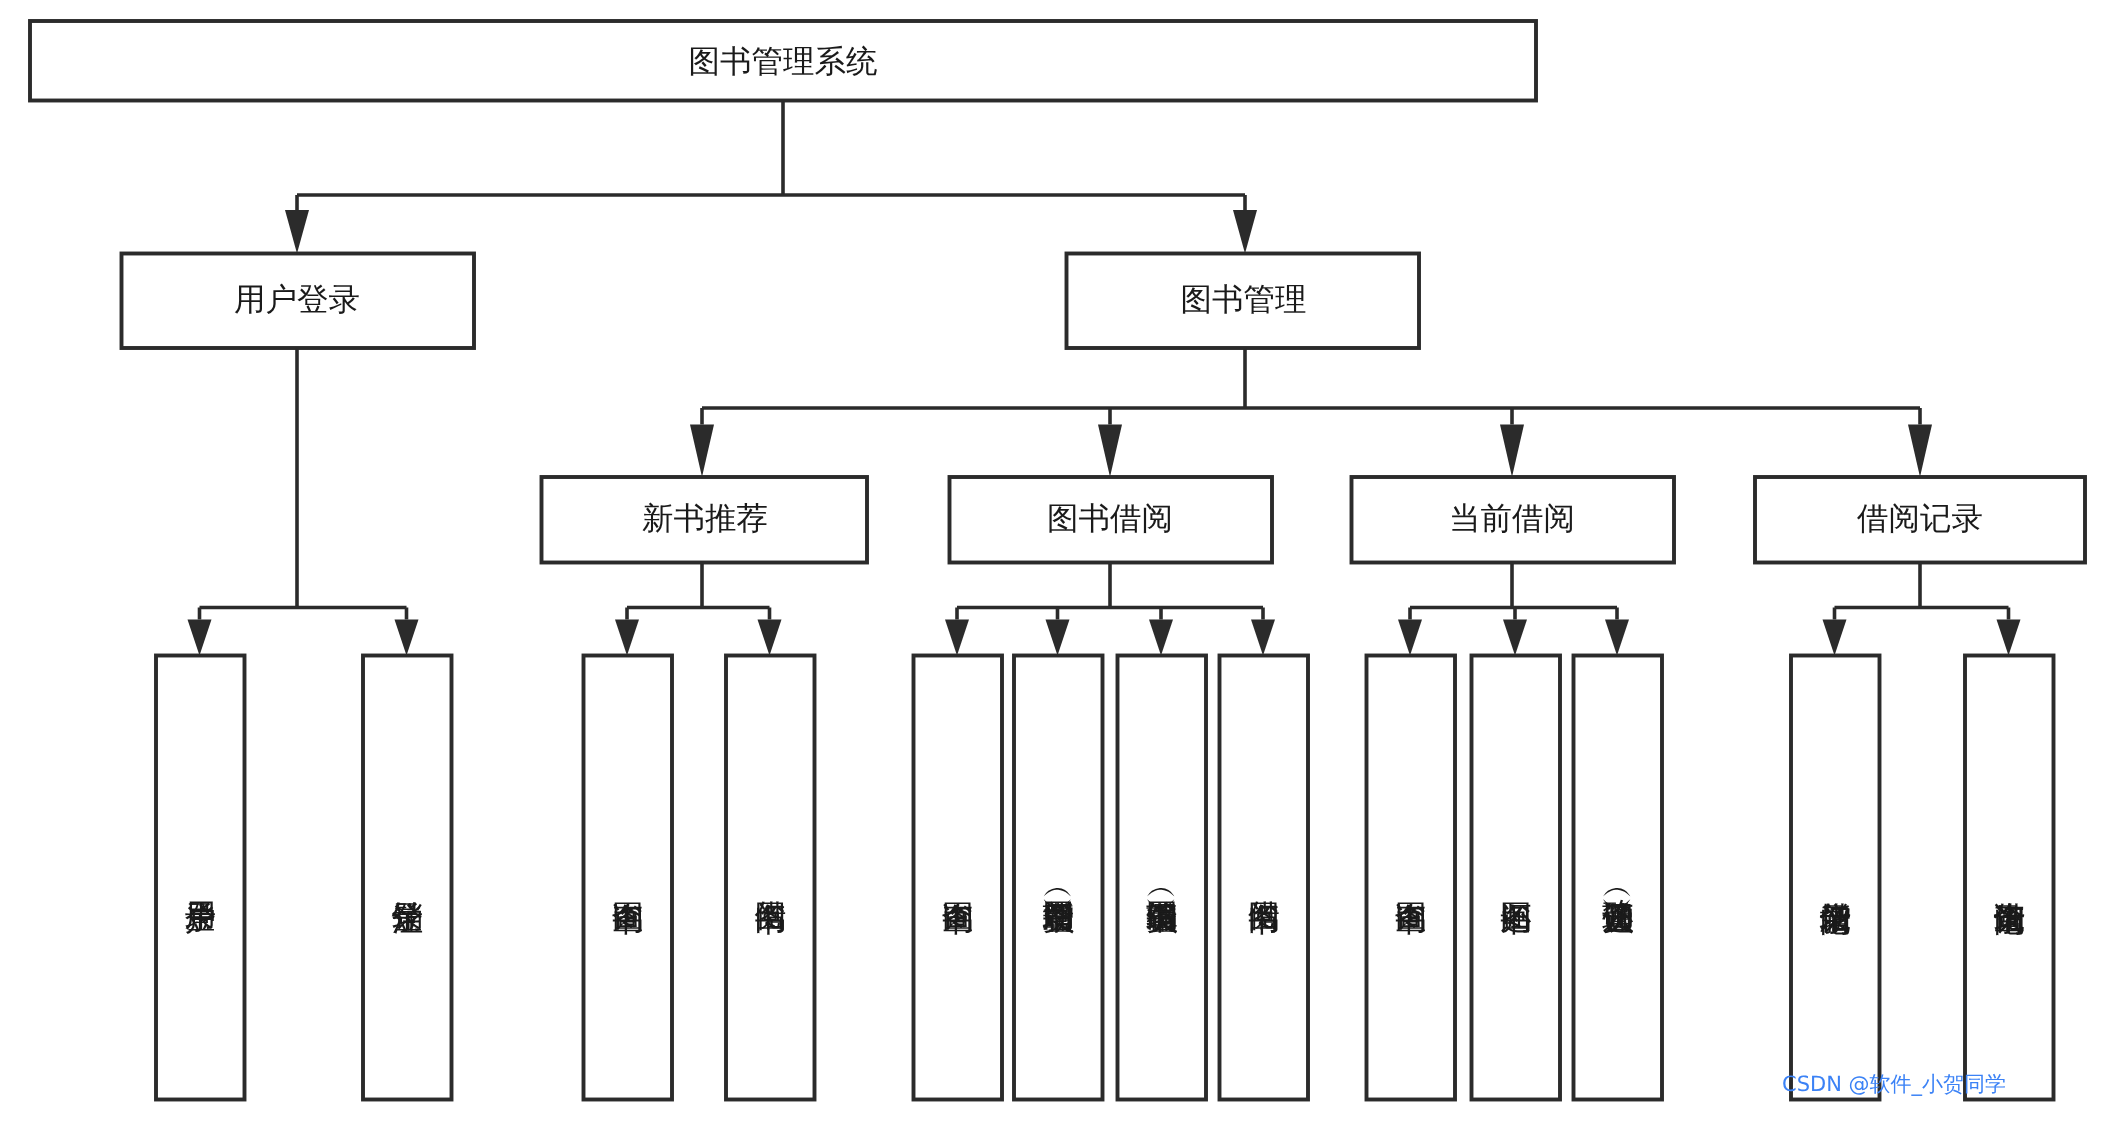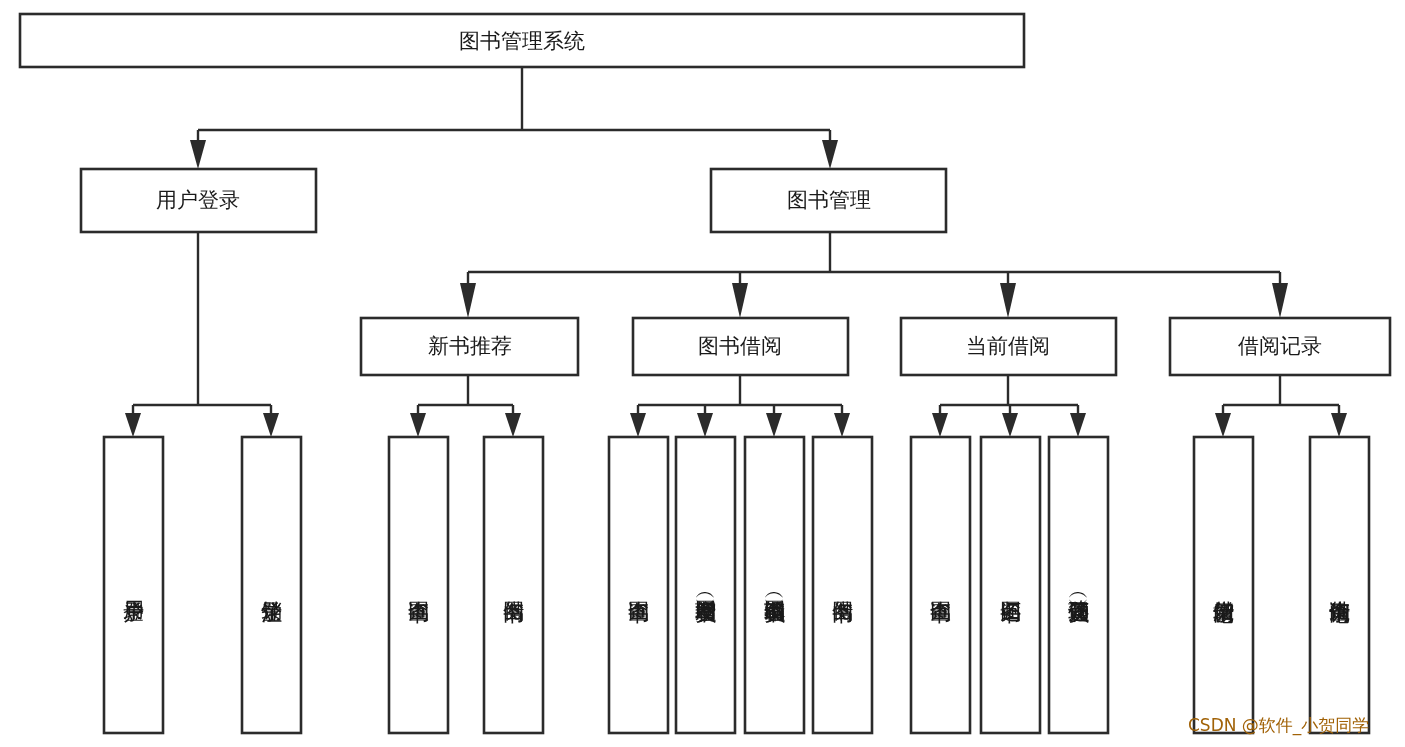--- a/index.html
+++ b/index.html
@@ -67,22 +67,22 @@
     align-items: center;
     justify-content: center;
     pointer-events: none;
     user-select: none;
   }
   .watermark {
     position: absolute;
     left: 1188px;
     top: 714px;
     font-family: "DejaVu Sans", "Liberation Sans", sans-serif;
-    font-size: 17px;
-    color: #a16207;
+    font-size: 14px;
+    color: #3b82f6;
     white-space: nowrap;
     user-select: none;
   }
 </style>
 </head>
 <body>
 
 <div id="diagram-root">
 
   <svg class="diagram-canvas" viewBox="0 0 1405 747" xmlns="http://www.w3.org/2000/svg">

